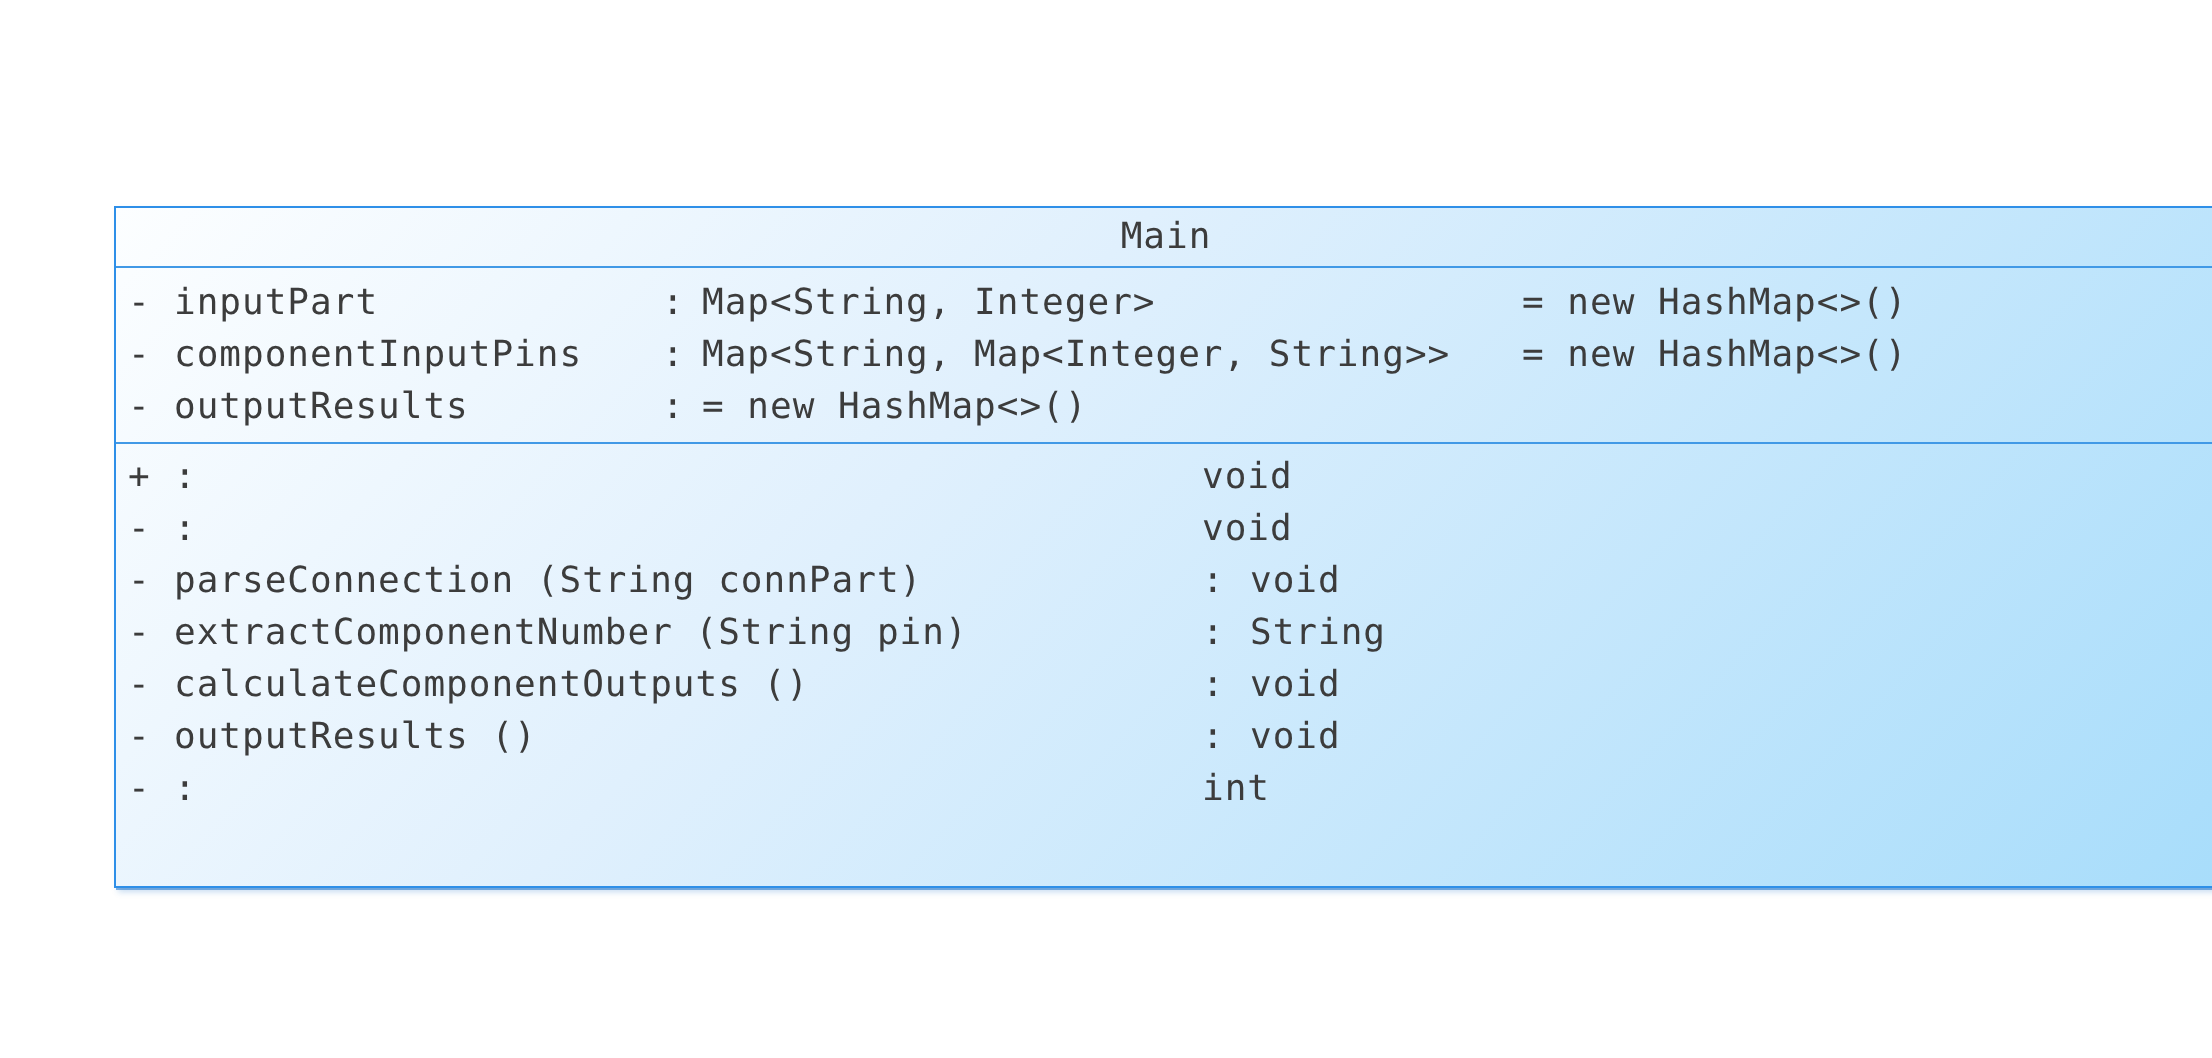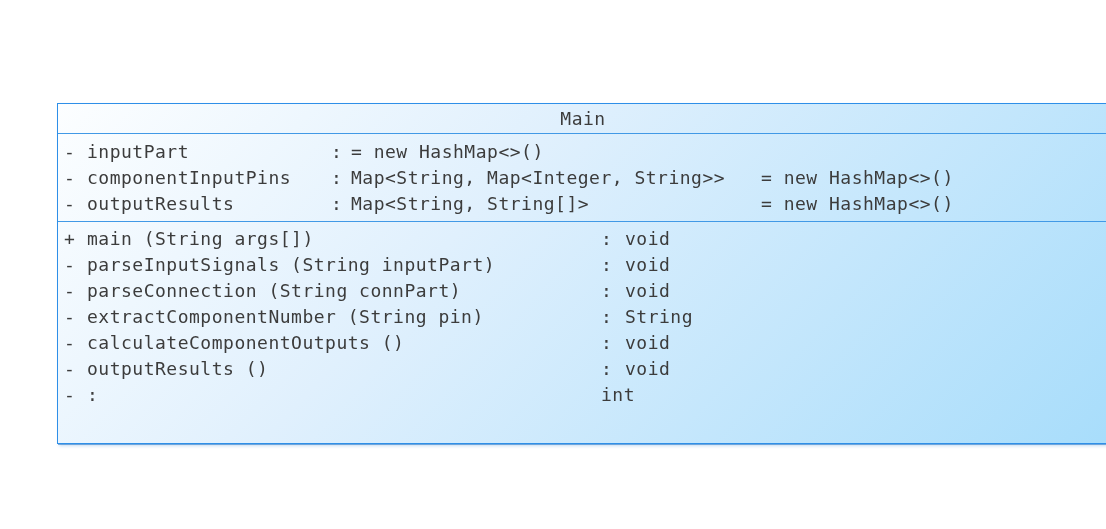--- a/index.html
+++ b/index.html
@@ -70,47 +70,45 @@
 <div class="canvas">
   <div class="class-box">
     <div class="compartment-header">
       <span>Main</span>
     </div>
     <div class="compartment-attrs" id="attributes">
         <div class="row attr">
           <span class="vis">-</span>
           <span class="name">inputPart</span>
           <span class="colon">:</span>
+          <span class="type">Map&lt;String, Integer&gt;</span>
           <span class="def">= new HashMap&lt;&gt;()</span>
         </div>
         <div class="row attr">
           <span class="vis">-</span>
           <span class="name">componentInputPins</span>
           <span class="colon">:</span>
           <span class="type">Map&lt;String, Map&lt;Integer, String&gt;&gt;</span>
           <span class="def">= new HashMap&lt;&gt;()</span>
         </div>
         <div class="row attr">
           <span class="vis">-</span>
           <span class="name">outputResults</span>
           <span class="colon">:</span>
-          <span class="type">Map&lt;String, String[]&gt;</span>
           <span class="def">= new HashMap&lt;&gt;()</span>
         </div>
       </div>
     <div class="compartment-methods" id="methods">
         <div class="row method">
           <span class="vis">+</span>
-          <span class="sig">main (String args[])</span>
           <span class="colon">:</span>
           <span class="ret">void</span>
         </div>
         <div class="row method">
           <span class="vis">-</span>
-          <span class="sig">parseInputSignals (String inputPart)</span>
           <span class="colon">:</span>
           <span class="ret">void</span>
         </div>
         <div class="row method">
           <span class="vis">-</span>
           <span class="sig">parseConnection (String connPart)</span>
           <span class="colon">:</span>
           <span class="ret">void</span>
         </div>
         <div class="row method">

